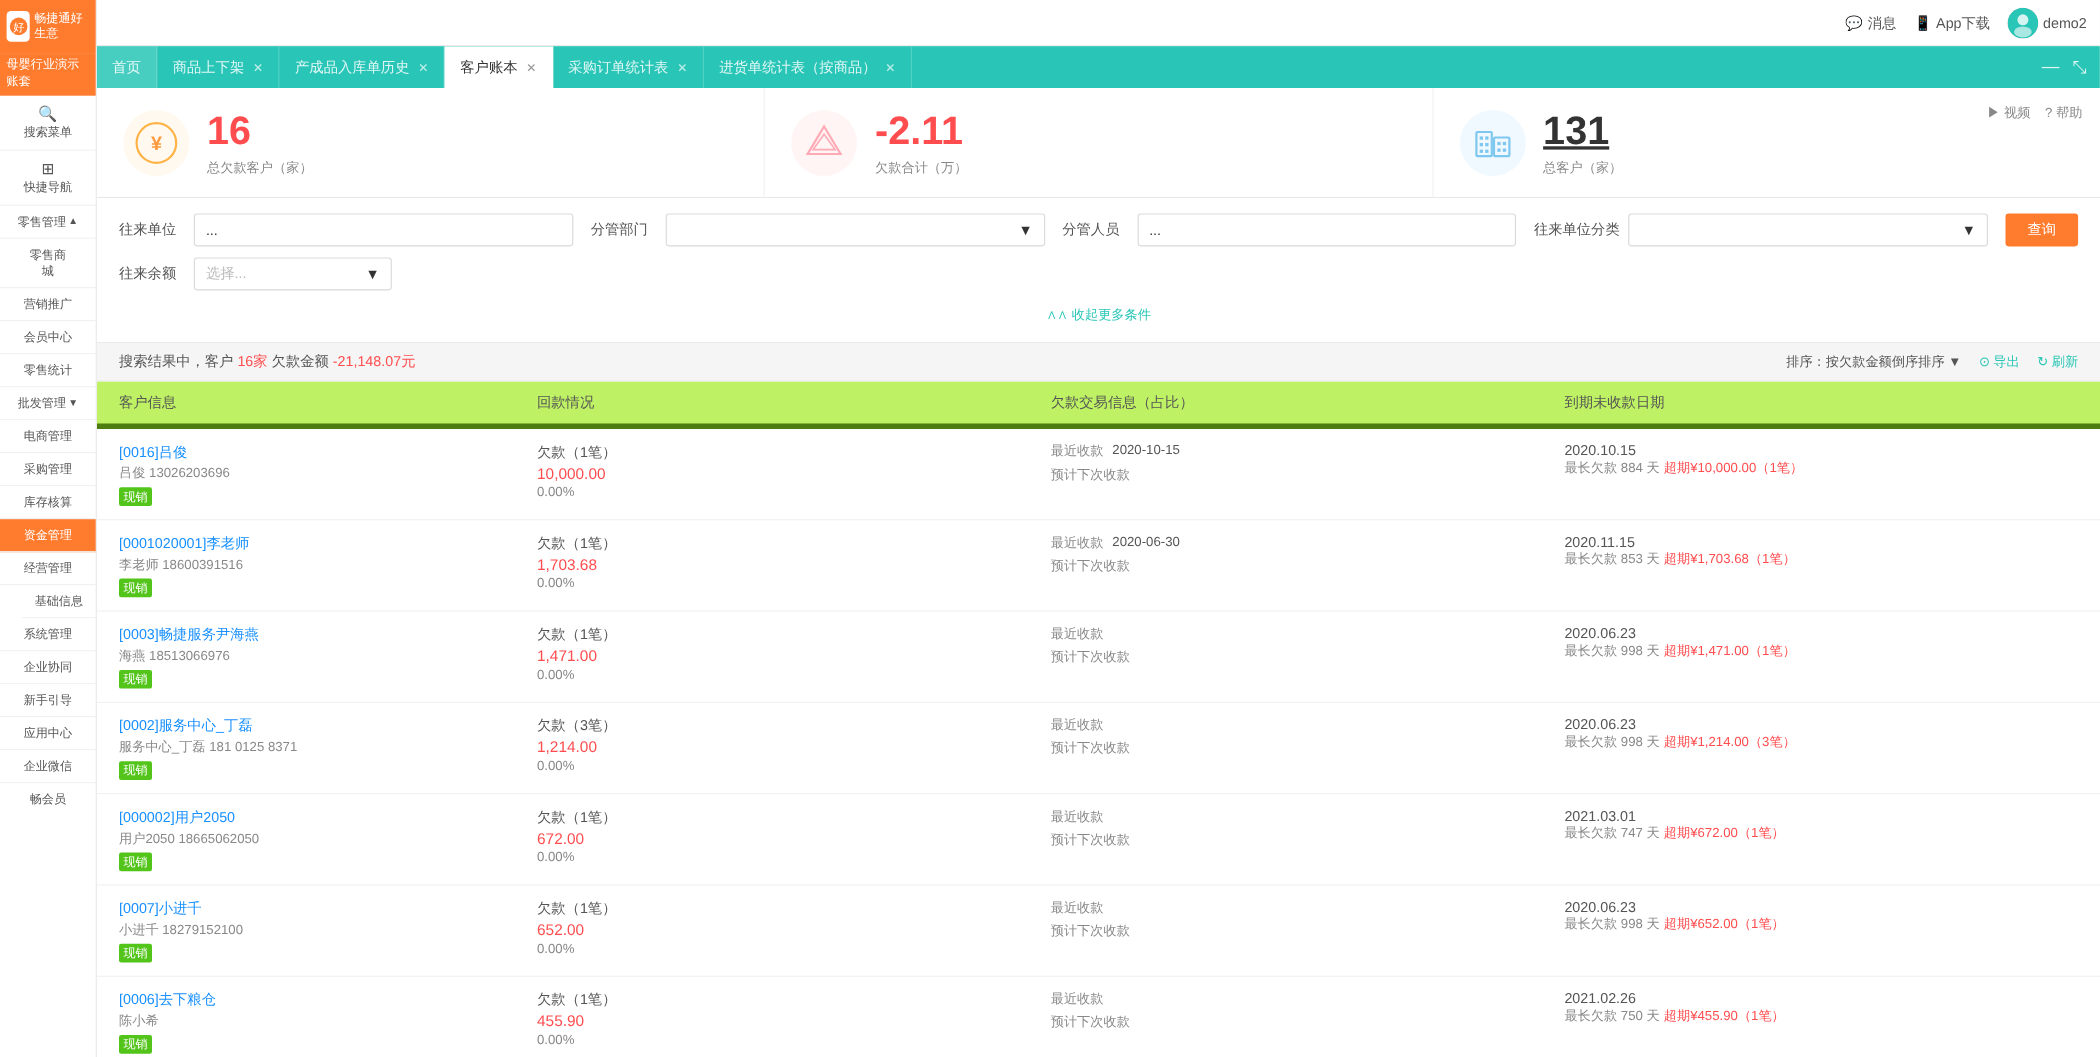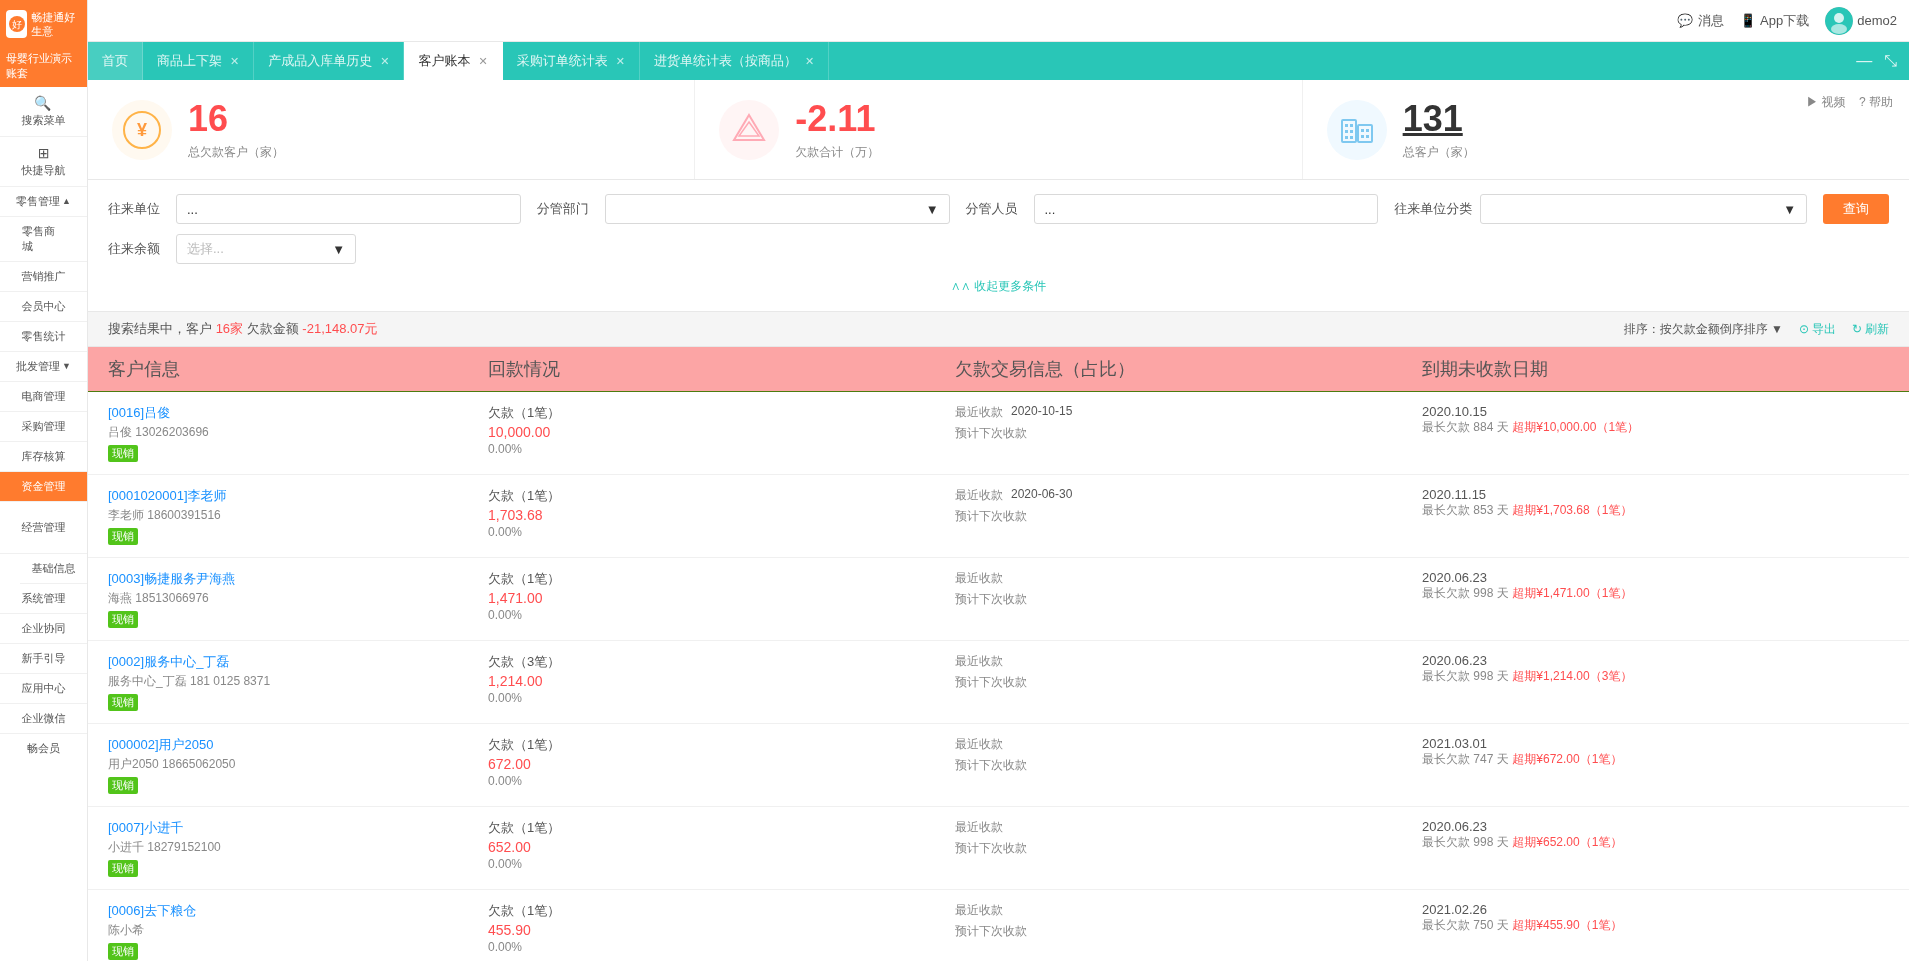--- a/index.html
+++ b/index.html
@@ -60,21 +60,21 @@
 
     
     .results-bar { background: #f5f5f5; padding: 8px 20px; display: flex; align-items: center; justify-content: space-between; border-bottom: 1px solid #e8e8e8; font-size: 13px; }
     .results-info { color: #555; }
     .results-info span.highlight { color: #ff4d4f; }
     .results-actions { display: flex; gap: 16px; align-items: center; color: #555; font-size: 12px; }
     .results-action-btn { color: #29c6b7; cursor: pointer; display: flex; align-items: center; gap: 3px; }
 
     
     .table-wrapper { background: #fff; }
-    .table-header { display: grid; grid-template-columns: 380px 1fr 1fr 1fr; padding: 10px 20px; background: #fca5a5; border-bottom: 1px solid #4d7c0f; font-size: 18px; color: #555; font-weight: 500; }
+    .table-header { display: grid; grid-template-columns: 380px 1fr 1fr 1fr; padding: 10px 20px; background: #bef264; border-bottom: 5px solid #4d7c0f; font-size: 13px; color: #555; font-weight: 500; }
     .table-row { display: grid; grid-template-columns: 380px 1fr 1fr 1fr; padding: 12px 20px; border-bottom: 1px solid #f0f0f0; align-items: start; }
 
     .customer-name { color: #1890ff; font-size: 13px; cursor: pointer; text-decoration: none; }
     .customer-sub { font-size: 12px; color: #888; margin-top: 2px; }
     .customer-tag { display: inline-block; background: #52c41a; color: #fff; font-size: 11px; padding: 1px 4px; border-radius: 2px; margin-top: 4px; }
 
     .debt-count { font-size: 13px; color: #555; }
     .debt-amount { font-size: 14px; color: #ff4d4f; font-weight: 500; margin-top: 2px; }
     .debt-percent { font-size: 12px; color: #888; margin-top: 2px; }
 
@@ -108,21 +108,21 @@
       <div style="font-size:11px;margin-top:2px;">搜索菜单</div>
     </div>
     <div style="padding:8px 6px;text-align:center;cursor:pointer;font-size:12px;color:#555;border-bottom:1px solid #f0f0f0;">
       <div style="font-size:14px;">⊞</div>
       <div style="font-size:11px;margin-top:2px;">快捷导航</div>
     </div>
     <div style="padding:7px 6px;text-align:center;cursor:pointer;font-size:11px;color:#555;border-bottom:1px solid #f0f0f0;display:flex;align-items:center;justify-content:center;gap:2px;">
       <span>零售管理</span>
       <span style="font-size:9px;">▲</span>
     </div>
-    <div style="padding:7px 22px;cursor:pointer;font-size:11px;color:#555;border-bottom:1px solid #f0f0f0;">
+    <div style="padding:7px 22px;text-align:center;cursor:pointer;font-size:11px;color:#555;border-bottom:1px solid #f0f0f0;">
       <span>零售商城</span>
     </div>
     <div style="padding:7px 6px;text-align:center;cursor:pointer;font-size:11px;color:#555;border-bottom:1px solid #f0f0f0;">
       <span>营销推广</span>
     </div>
     <div style="padding:7px 6px;text-align:center;cursor:pointer;font-size:11px;color:#555;border-bottom:1px solid #f0f0f0;">
       <span>会员中心</span>
     </div>
     <div style="padding:7px 6px;text-align:center;cursor:pointer;font-size:11px;color:#555;border-bottom:1px solid #f0f0f0;">
       <span>零售统计</span>
@@ -136,21 +136,21 @@
     </div>
     <div style="padding:7px 6px;text-align:center;cursor:pointer;font-size:11px;color:#555;border-bottom:1px solid #f0f0f0;">
       <span>采购管理</span>
     </div>
     <div style="padding:7px 6px;text-align:center;cursor:pointer;font-size:11px;color:#555;border-bottom:1px solid #f0f0f0;">
       <span>库存核算</span>
     </div>
     <div style="padding:7px 6px;text-align:center;cursor:pointer;font-size:11px;background:#ff7b2e;color:#fff;border-bottom:1px solid #f0f0f0;">
       <span>资金管理</span>
     </div>
-    <div style="padding:18px 6px;text-align:center;cursor:pointer;font-size:11px;color:#555;border-bottom:1px solid #f0f0f0;">
+    <div style="padding:7px 6px;text-align:center;cursor:pointer;font-size:11px;color:#555;border-bottom:1px solid #f0f0f0;">
       <span>经营管理</span>
     </div>
     <div style="padding:7px 6px;text-align:center;cursor:pointer;font-size:11px;color:#555;border-bottom:1px solid #f0f0f0;margin-left:20px;">
       <span>基础信息</span>
     </div>
     <div style="padding:7px 6px;text-align:center;cursor:pointer;font-size:11px;color:#555;border-bottom:1px solid #f0f0f0;">
       <span>系统管理</span>
     </div>
     <div style="padding:7px 6px;text-align:center;cursor:pointer;font-size:11px;color:#555;border-bottom:1px solid #f0f0f0;">
       <span>企业协同</span>

